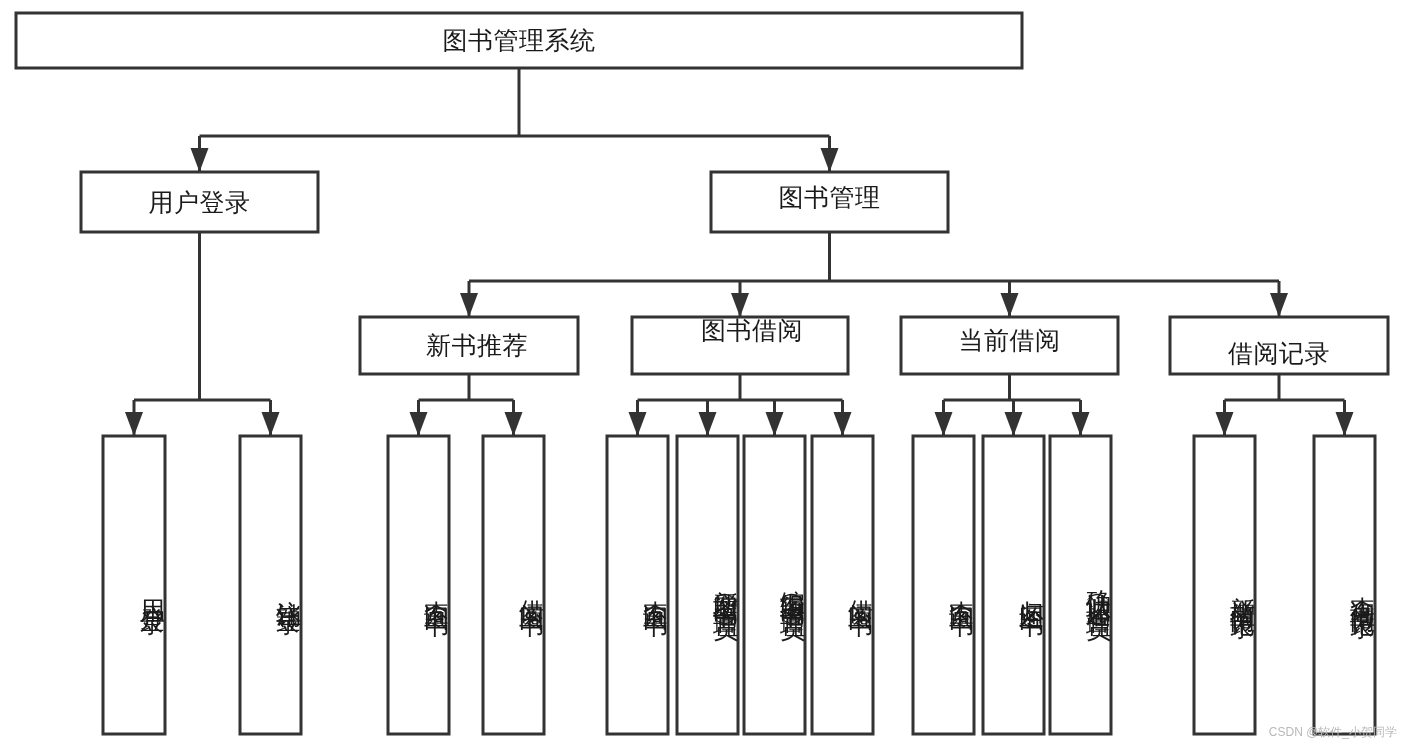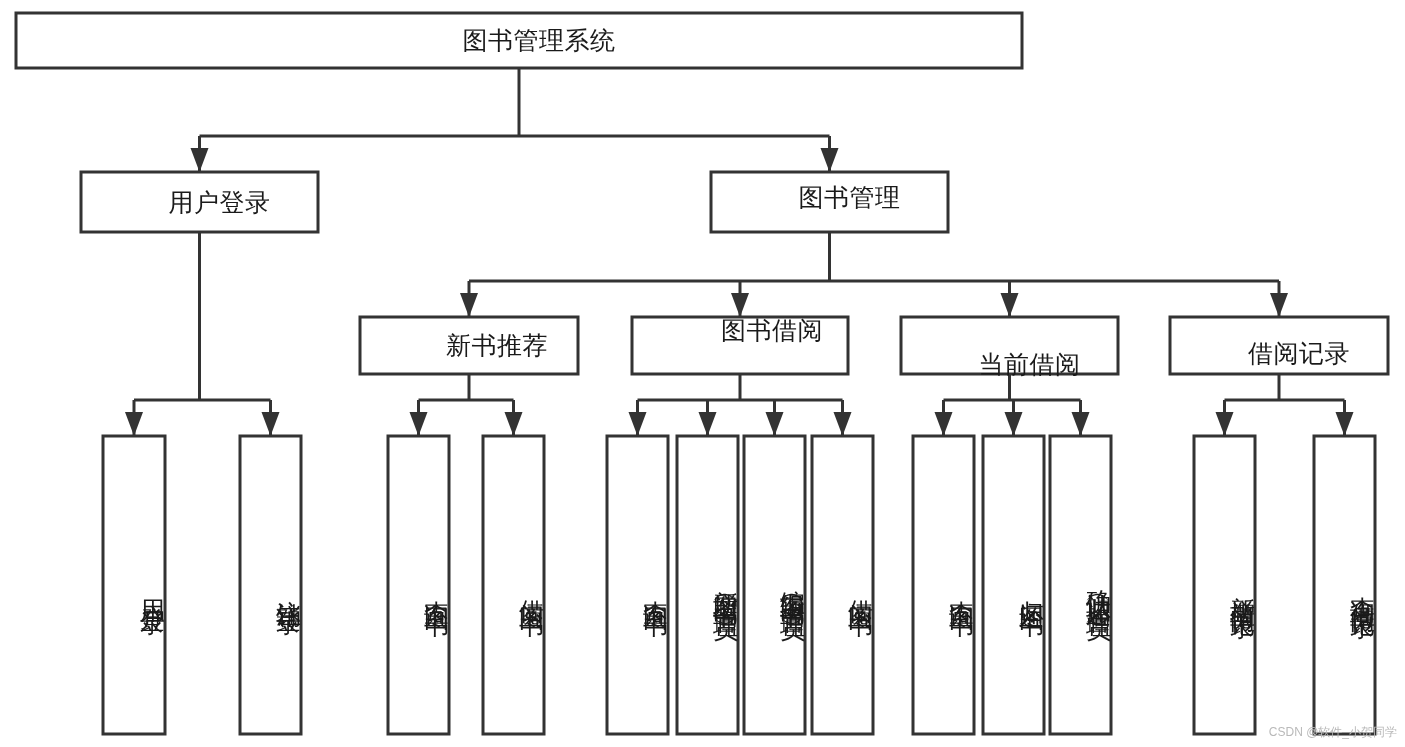--- a/index.html
+++ b/index.html
@@ -43,21 +43,20 @@
   }
   .node-label {
     position: absolute;
     display: flex;
     align-items: center;
     justify-content: center;
     color: #1a1a1a;
     font-family: "Liberation Sans", "DejaVu Sans", sans-serif;
     pointer-events: none;
     text-align: center;
-    padding-left: 20px;
   }
   .node-label.horizontal {
     font-size: 25px;
     letter-spacing: 0.5px;
   }
   .node-label.horizontal.root {
     font-size: 25px;
   }
   .node-label.vertical {
     writing-mode: vertical-rl;
@@ -163,21 +162,21 @@
         <rect x="1314" y="436" width="61" height="298" class="node-box"></rect>
       </g>
   </svg>
 
   <div id="labels-layer">
       <div class="node-label horizontal root" style="left: 16px; top: 13px; width: 1006px; height: 55px;">图书管理系统</div>
       <div class="node-label horizontal" style="left: 81px; top: 172px; width: 237px; height: 60px;">用户登录</div>
       <div class="node-label horizontal" style="left: 711px; top: 172px; width: 237px; height: 51px;">图书管理</div>
       <div class="node-label horizontal" style="left: 368px; top: 317px; width: 218px; height: 57px;">新书推荐</div>
       <div class="node-label horizontal" style="left: 632px; top: 302px; width: 240px; height: 57px; text-align: center;">图书借阅</div>
-      <div class="node-label horizontal" style="left: 901px; top: 336px; width: 217px; height: 57px;">当前借阅</div>
+      <div class="node-label horizontal" style="left: 901px; top: 312px; width: 217px; height: 57px;">当前借阅</div>
       <div class="node-label horizontal" style="left: 1170px; top: 317px; width: 218px; height: 73px;">借阅记录</div>
       <div class="node-label vertical" style="left: 103px; top: 436px; width: 62px; height: 298px;">用户登录</div>
       <div class="node-label vertical" style="left: 240px; top: 436px; width: 61px; height: 298px;">注销登录</div>
       <div class="node-label vertical" style="left: 388px; top: 436px; width: 61px; height: 298px;">查询图书</div>
       <div class="node-label vertical" style="left: 483px; top: 436px; width: 61px; height: 298px;">借阅图书</div>
       <div class="node-label vertical" style="left: 607px; top: 436px; width: 61px; height: 298px;">查询图书</div>
       <div class="node-label vertical" style="left: 677px; top: 436px; width: 61px; height: 298px;">新增图书（管理员）</div>
       <div class="node-label vertical" style="left: 744px; top: 436px; width: 61px; height: 298px;">编辑图书（管理员）</div>
       <div class="node-label vertical" style="left: 812px; top: 436px; width: 61px; height: 298px;">借阅图书</div>
       <div class="node-label vertical" style="left: 913px; top: 436px; width: 61px; height: 298px;">查询图书</div>

